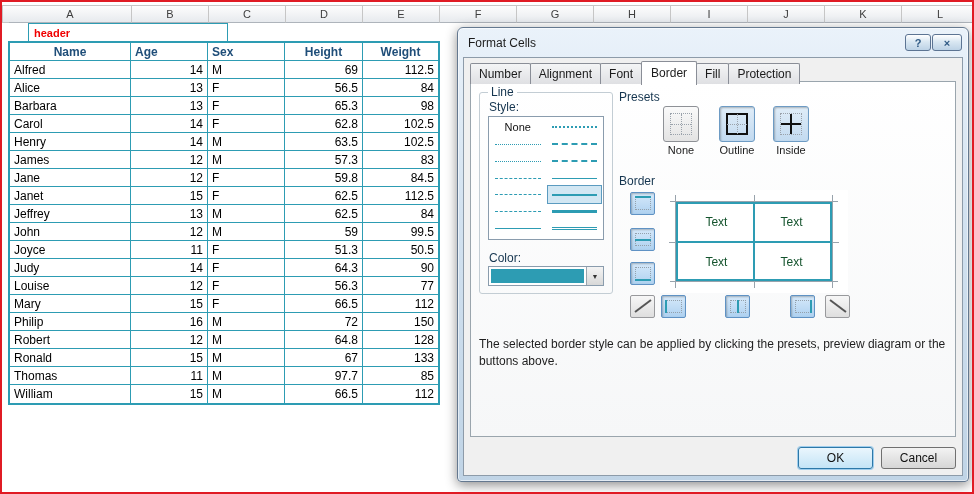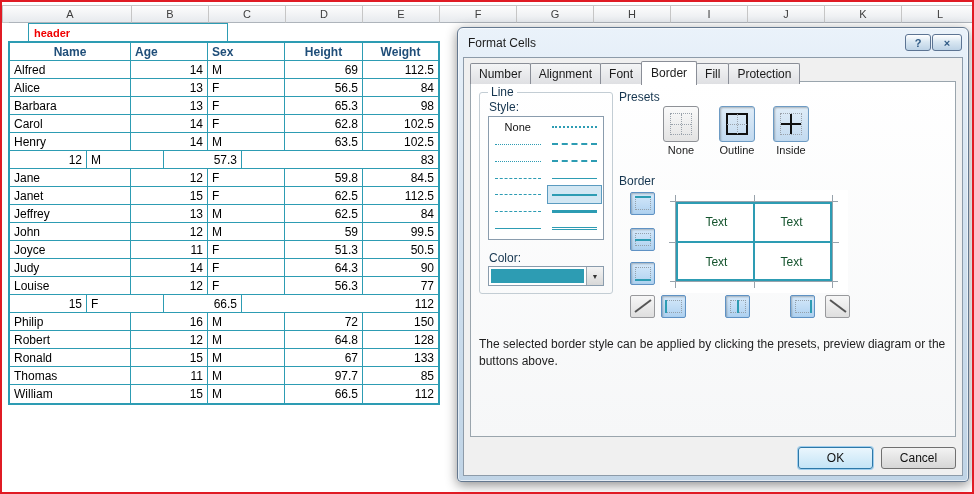--- a/index.html
+++ b/index.html
@@ -242,20 +242,21 @@
         <div class="td c4 ar">102.5</div>
       </div>
       <div class="trow">
         <div class="td c0 al">Henry</div>
         <div class="td c1 ar">14</div>
         <div class="td c2 al">M</div>
         <div class="td c3 ar">63.5</div>
         <div class="td c4 ar">102.5</div>
       </div>
       <div class="trow">
+        <div class="td c0 al">James</div>
         <div class="td c1 ar">12</div>
         <div class="td c2 al">M</div>
         <div class="td c3 ar">57.3</div>
         <div class="td c4 ar">83</div>
       </div>
       <div class="trow">
         <div class="td c0 al">Jane</div>
         <div class="td c1 ar">12</div>
         <div class="td c2 al">F</div>
         <div class="td c3 ar">59.8</div>
@@ -297,20 +298,21 @@
         <div class="td c4 ar">90</div>
       </div>
       <div class="trow">
         <div class="td c0 al">Louise</div>
         <div class="td c1 ar">12</div>
         <div class="td c2 al">F</div>
         <div class="td c3 ar">56.3</div>
         <div class="td c4 ar">77</div>
       </div>
       <div class="trow">
+        <div class="td c0 al">Mary</div>
         <div class="td c1 ar">15</div>
         <div class="td c2 al">F</div>
         <div class="td c3 ar">66.5</div>
         <div class="td c4 ar">112</div>
       </div>
       <div class="trow">
         <div class="td c0 al">Philip</div>
         <div class="td c1 ar">16</div>
         <div class="td c2 al">M</div>
         <div class="td c3 ar">72</div>

